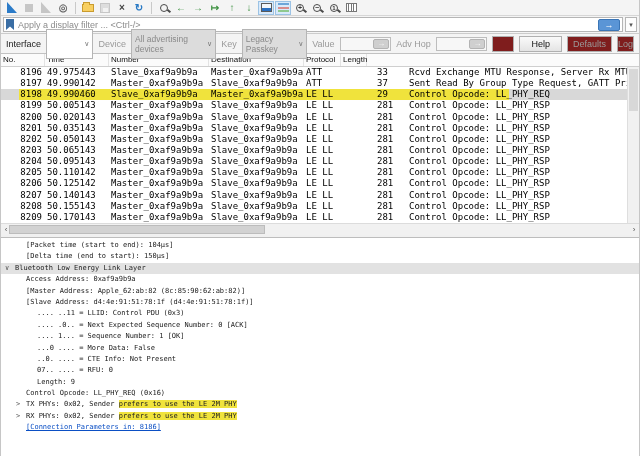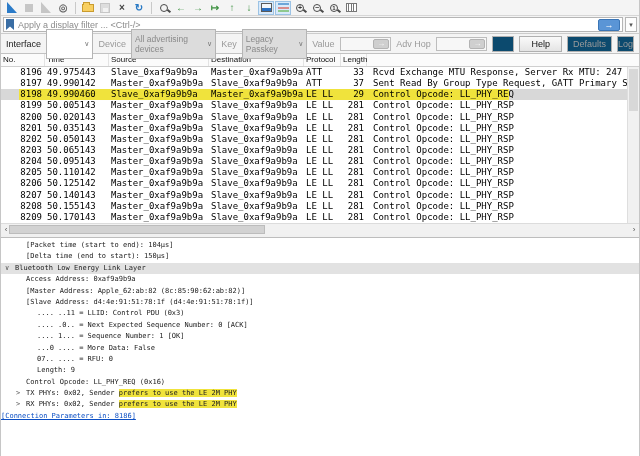--- a/index.html
+++ b/index.html
@@ -58,34 +58,34 @@
   .wlabel.dim{color:#9a9a9a;}
   .wselect{height:30px;border:1px solid #b5b5b5;background:#fff;display:flex;align-items:center;
            padding:0 3px;font-size:8.5px;color:#333;position:relative;}
   .wselect .caret{margin-left:auto;font-size:7px;color:#777;}
   .wselect.dis{background:#dcdcdc;color:#8a8a8a;}
   .winput{height:14px;border:1px solid #bdbdbd;background:#f7f7f7;display:flex;align-items:center;padding:1px;}
   .warrow{margin-left:auto;width:16px;height:10px;background:#cfcfcf;border:1px solid #b3b3b3;border-radius:2px;
           color:#f6f6f6;font:bold 8px/8px "Liberation Sans",sans-serif;text-align:center;}
   .wbtn{height:16px;border:1px solid #b0b0b0;background:linear-gradient(#fafafa,#e4e4e4);
         font-size:9px;color:#111;display:flex;align-items:center;justify-content:center;}
-  .wbtn.dis{color:#9a9a9a;background:#0c4a6e;}
+  .wbtn.dis{color:#9a9a9a;background:#7f1d1d;}
   .wbtn.blank{width:26px;}
 
   
   .phead{height:13px;flex:0 0 13px;display:flex;background:#fbfbfb;border-bottom:1px solid #cfcfcf;
          font-size:8px;color:#111;}
   .phcell{border-right:1px solid #e3e3e3;padding:1px 0 0 2px;white-space:nowrap;overflow:visible;flex:0 0 auto;}
   .phcell.last{flex:1;margin-top:48px;}
   .plist{height:156px;flex:0 0 156px;background:#fff;position:relative;overflow:hidden;
          font-family:"DejaVu Sans Mono",monospace;font-size:9px;}
   .prow{display:flex;height:11.15px;line-height:11.15px;white-space:pre;width:628px;overflow:hidden;position:relative;}
   .prow span{display:block;flex:0 0 auto;overflow:hidden;position:relative;z-index:1;}
   .prow .c-no{text-align:right;padding-right:3px;}
-  .prow .c-len{text-align:right;padding-right:3px;}
+  .prow .c-len{padding-right:3px;margin-left:36px;}
   .prow .c-pad{padding-left:2px;}
   .prow .c-info{flex:1 1 auto;padding-left:6px;}
   .prow.selected{background:var(--sel-gray,#d8d8d8);}
   .hl-strip{position:absolute;left:18px;top:0;bottom:0;width:490px;background:var(--sel-yellow,#f0e33c);z-index:0;}
   .vscroll{position:absolute;right:0;top:0;bottom:0;width:12px;background:#f1f1f1;border-left:1px solid #dedede;z-index:2;}
   .vthumb{position:absolute;left:1px;right:1px;top:2px;height:42px;background:#d8d8d8;}
   .hscroll{height:12px;flex:0 0 12px;background:#f1f1f1;border-top:1px solid #dcdcdc;position:relative;
            font-size:8px;color:#555;}
   .hs-arrow{position:absolute;top:0;width:10px;height:11px;text-align:center;line-height:11px;}
   .hs-arrow.left{left:0;}
@@ -217,21 +217,21 @@
     </div>
     <div class="wbtn dis blank"></div>
     <div class="wbtn" style="width:52px">Help</div>
     <div class="wbtn dis" style="width:54px">Defaults</div>
     <div class="wbtn dis" style="flex:1">Log</div>
   </div>
 
   <div class="phead">
       <span class="phcell" style="width: 44px;">No.</span>
       <span class="phcell" style="width: 64px;">Time</span>
-      <span class="phcell" style="width: 100px;">Source</span>
+      <span class="phcell" style="width: 100px;">Number</span>
       <span class="phcell" style="width: 95px;">Destination</span>
       <span class="phcell" style="width: 37px;">Protocol</span>
       <span class="phcell" style="width: 26px;">Length</span>
       <span class="phcell last">Info</span>
     </div>
 
   <div class="plist">
     <div class="prow"><span class="c-no" style="width: 44px;">8196</span><span class="c-pad" style="width: 64px;">49.975443</span><span class="c-pad" style="width: 100px;">Slave_0xaf9a9b9a</span><span class="c-pad" style="width: 95px;">Master_0xaf9a9b9a</span><span class="c-pad" style="width: 37px;">ATT</span><span class="c-len" style="width: 26px;">33</span><span class="c-info">Rcvd Exchange MTU Response, Server Rx MTU: 247</span></div>
       <div class="prow"><span class="c-no" style="width: 44px;">8197</span><span class="c-pad" style="width: 64px;">49.990142</span><span class="c-pad" style="width: 100px;">Master_0xaf9a9b9a</span><span class="c-pad" style="width: 95px;">Slave_0xaf9a9b9a</span><span class="c-pad" style="width: 37px;">ATT</span><span class="c-len" style="width: 26px;">37</span><span class="c-info">Sent Read By Group Type Request, GATT Primary Service De</span></div>
       <div class="prow selected"><i class="hl-strip"></i><span class="c-no" style="width: 44px;">8198</span><span class="c-pad" style="width: 64px;">49.990460</span><span class="c-pad" style="width: 100px;">Slave_0xaf9a9b9a</span><span class="c-pad" style="width: 95px;">Master_0xaf9a9b9a</span><span class="c-pad" style="width: 37px;">LE LL</span><span class="c-len" style="width: 26px;">29</span><span class="c-info">Control Opcode: LL_PHY_REQ</span></div>
@@ -263,21 +263,22 @@
       <div class="dline" style="padding-left: 25px;"><span class="">[Packet time (start to end): 104µs]</span></div>
       <div class="dline" style="padding-left: 25px;"><span class="">[Delta time (end to start): 150µs]</span></div>
       <div class="dline selected" style="padding-left: 4px;"><span class="dexp">∨</span><span class="">Bluetooth Low Energy Link Layer</span></div>
       <div class="dline" style="padding-left: 25px;"><span class="">Access Address: 0xaf9a9b9a</span></div>
       <div class="dline" style="padding-left: 25px;"><span class="">[Master Address: Apple_62:ab:82 (8c:85:90:62:ab:82)]</span></div>
       <div class="dline" style="padding-left: 25px;"><span class="">[Slave Address: d4:4e:91:51:78:1f (d4:4e:91:51:78:1f)]</span></div>
       <div class="dline" style="padding-left: 36px;"><span class="">.... ..11 = LLID: Control PDU (0x3)</span></div>
       <div class="dline" style="padding-left: 36px;"><span class="">.... .0.. = Next Expected Sequence Number: 0 [ACK]</span></div>
       <div class="dline" style="padding-left: 36px;"><span class="">.... 1... = Sequence Number: 1 [OK]</span></div>
       <div class="dline" style="padding-left: 36px;"><span class="">...0 .... = More Data: False</span></div>
+      <div class="dline" style="padding-left: 36px;"><span class="">..0. .... = CTE Info: Not Present</span></div>
       <div class="dline" style="padding-left: 36px;"><span class="">07.. .... = RFU: 0</span></div>
       <div class="dline" style="padding-left: 36px;"><span class="">Length: 9</span></div>
       <div class="dline" style="padding-left: 25px;"><span class="">Control Opcode: LL_PHY_REQ (0x16)</span></div>
       <div class="dline" style="padding-left: 15px;"><span class="dexp">&gt;</span><span>TX PHYs: 0x02, Sender </span><span class="dhl">prefers to use the LE 2M PHY</span></div>
       <div class="dline" style="padding-left: 15px;"><span class="dexp">&gt;</span><span>RX PHYs: 0x02, Sender </span><span class="dhl">prefers to use the LE 2M PHY</span></div>
-      <div class="dline" style=""><span class="dlink">[Connection Parameters in: 8186]</span></div>
+      <div class="dline" style="padding-left: 25px;"><span class="dlink">[Connection Parameters in: 8186]</span></div>
     </div>
 
 </div>
 
 </body></html>

